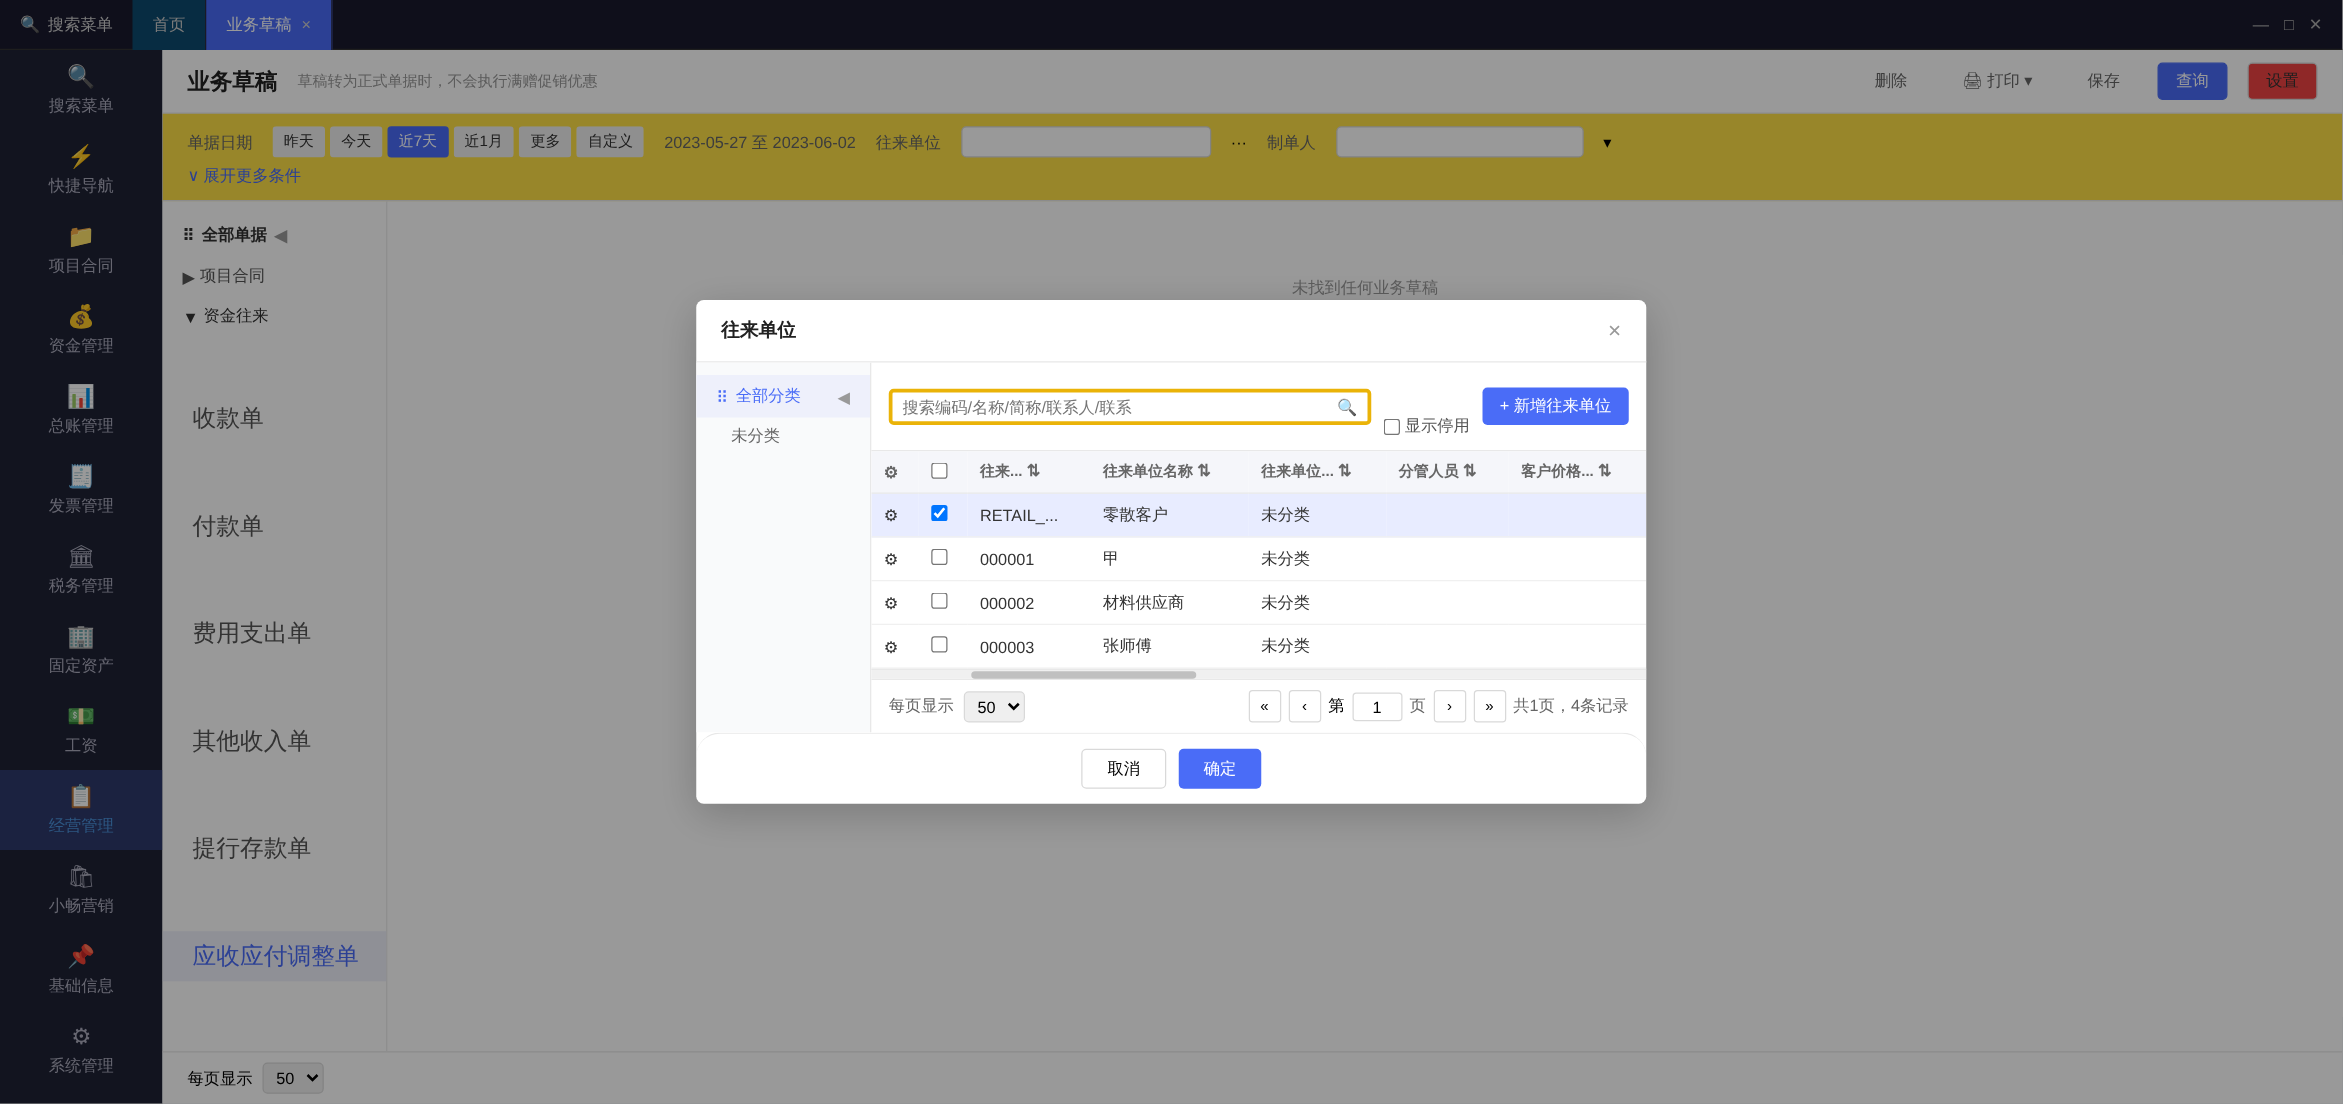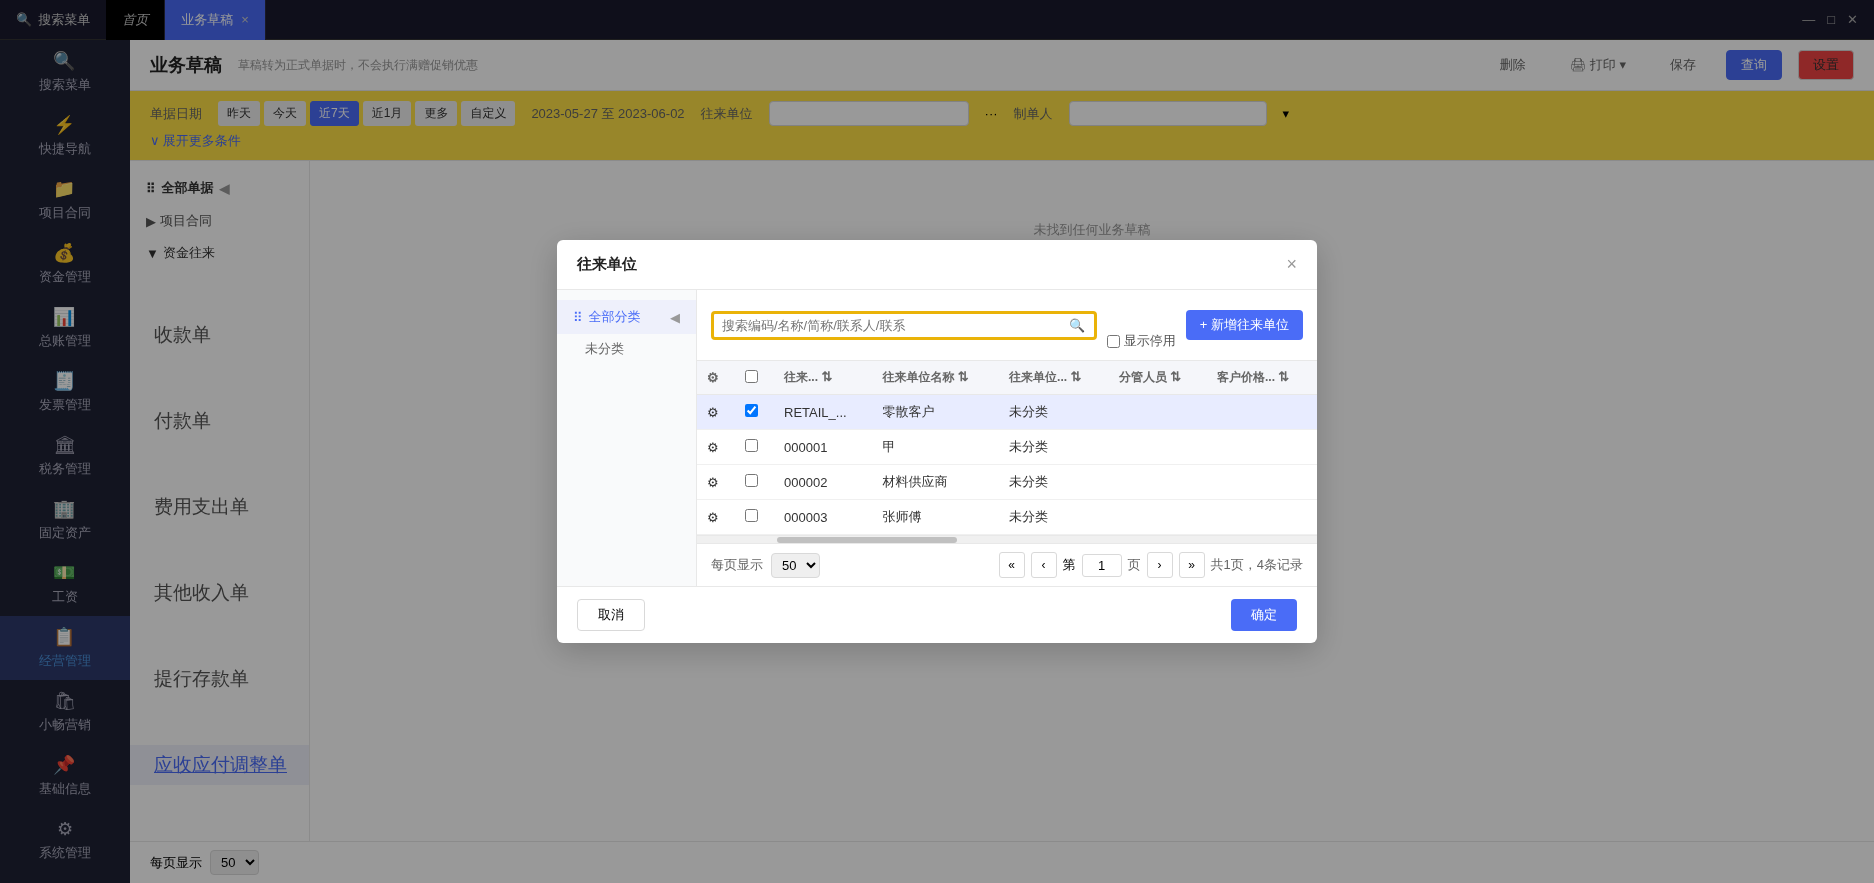--- a/index.html
+++ b/index.html
@@ -4,21 +4,21 @@
   <style>
     * { box-sizing: border-box; margin: 0; padding: 0; font-family: 'Microsoft YaHei', sans-serif; font-size: 13px; }
     body { background: #f0f2f5; width: 1874px; height: 883px; overflow: hidden; display: flex; flex-direction: column; }
 
     
     .top-bar { height: 40px; background: #1a1a2e; display: flex; align-items: center; border-bottom: 1px solid #333; flex-shrink: 0; }
     .top-bar-search { display: flex; align-items: center; padding: 0 16px; color: #ccc; gap: 6px; }
     .top-bar-search span { color: #ccc; font-size: 13px; }
     .tabs { display: flex; align-items: stretch; flex: 1; padding-left: 0; }
     .tab { padding: 0 16px; display: flex; align-items: center; color: #aaa; cursor: pointer; font-size: 13px; height: 40px; border-right: 1px solid #2a2a3e; }
-    .tab.home { background: #000000; color: #ccc; font-style: italic; }
+    .tab.home { background: #0c4a6e; color: #ccc; }
     .tab.active { background: #4a6cf7; color: #fff; }
     .tab-close { margin-left: 8px; cursor: pointer; color: #ccc; }
     .top-bar-right { margin-left: auto; padding-right: 16px; display: flex; gap: 12px; color: #aaa; }
 
     
     .main-layout { display: flex; flex: 1; overflow: hidden; }
 
     
     .sidebar { width: 130px; background: #1e2235; display: flex; flex-direction: column; flex-shrink: 0; }
     .sidebar-item { display: flex; flex-direction: column; align-items: center; padding: 10px 4px; color: #aab; cursor: pointer; gap: 4px; font-size: 12px; }
@@ -48,21 +48,21 @@
 
     
     .table-area { background: #fff; flex: 1; overflow: auto; margin: 0; }
     .no-data { padding: 60px; text-align: center; color: #999; }
 
     
     .left-nav { width: 180px; background: #fff; border-right: 1px solid #e8e8e8; flex-shrink: 0; padding: 10px 0; }
     .left-nav-title { padding: 8px 16px; font-weight: bold; color: #333; display: flex; align-items: center; gap: 6px; }
     .left-nav-collapse { color: #999; cursor: pointer; }
     .left-nav-item { padding: 7px 16px 7px 24px; color: #555; cursor: pointer; font-size: 19px; margin-top: 46px; }
-    .left-nav-item.active { background: #eef0fb; color: #4a6cf7; text-decoration: underline; }
+    .left-nav-item.active { background: #eef0fb; color: #4a6cf7; }
     .left-nav-group { padding: 7px 16px; color: #555; cursor: pointer; font-size: 13px; font-weight: 500; display: flex; align-items: center; gap: 4px; }
     .left-nav-group.open { color: #333; }
 
     
     .content-body { display: flex; flex: 1; overflow: hidden; }
 
     
     .bottom-bar { background: #fff; border-top: 1px solid #e8e8e8; padding: 8px 20px; display: flex; align-items: center; gap: 8px; flex-shrink: 0; }
 
     
@@ -93,21 +93,21 @@
     tr.selected td { background: #e8ecff; }
 
     .dialog-footer-bar { padding: 8px 14px; border-top: 1px solid #e8e8e8; display: flex; align-items: center; gap: 8px; flex-shrink: 0; }
     .pagination { display: flex; align-items: center; gap: 6px; margin-left: auto; }
     .page-size-label { color: #666; font-size: 13px; }
     .page-size-select { border: 1px solid #d9d9d9; border-radius: 4px; padding: 3px 6px; font-size: 13px; }
     .page-nav-btn { width: 26px; height: 26px; border: 1px solid #d9d9d9; border-radius: 3px; cursor: pointer; background: #fff; display: flex; align-items: center; justify-content: center; font-size: 12px; }
     .page-input { width: 40px; border: 1px solid #d9d9d9; border-radius: 3px; text-align: center; padding: 3px; font-size: 13px; }
     .page-info { color: #666; font-size: 13px; }
 
-    .dialog-actions { padding: 12px 20px; border-top: 1px solid #e8e8e8; display: flex; justify-content: space-between; gap: 10px; flex-shrink: 0; }
+    .dialog-actions { padding: 12px 20px; border-top: 1px solid #e8e8e8; display: flex; justify-content: center; gap: 10px; flex-shrink: 0; border-radius: 19px; }
     .btn-cancel { padding: 6px 20px; border: 1px solid #d9d9d9; border-radius: 4px; cursor: pointer; background: #fff; font-size: 13px; }
     .btn-confirm { padding: 6px 20px; border: none; border-radius: 4px; cursor: pointer; background: #4a6cf7; color: #fff; font-size: 13px; }
     .scroll-bar-area { height: 8px; background: #f0f0f0; border-top: 1px solid #e8e8e8; position: relative; }
     .scroll-bar-thumb { position: absolute; height: 6px; top: 1px; left: 80px; width: 180px; background: #c0c0c0; border-radius: 3px; }
   </style>
 </head>
 <body>
 
 <div style="display:flex; flex-direction:column; height:883px; width:1874px; overflow:hidden;">
 

